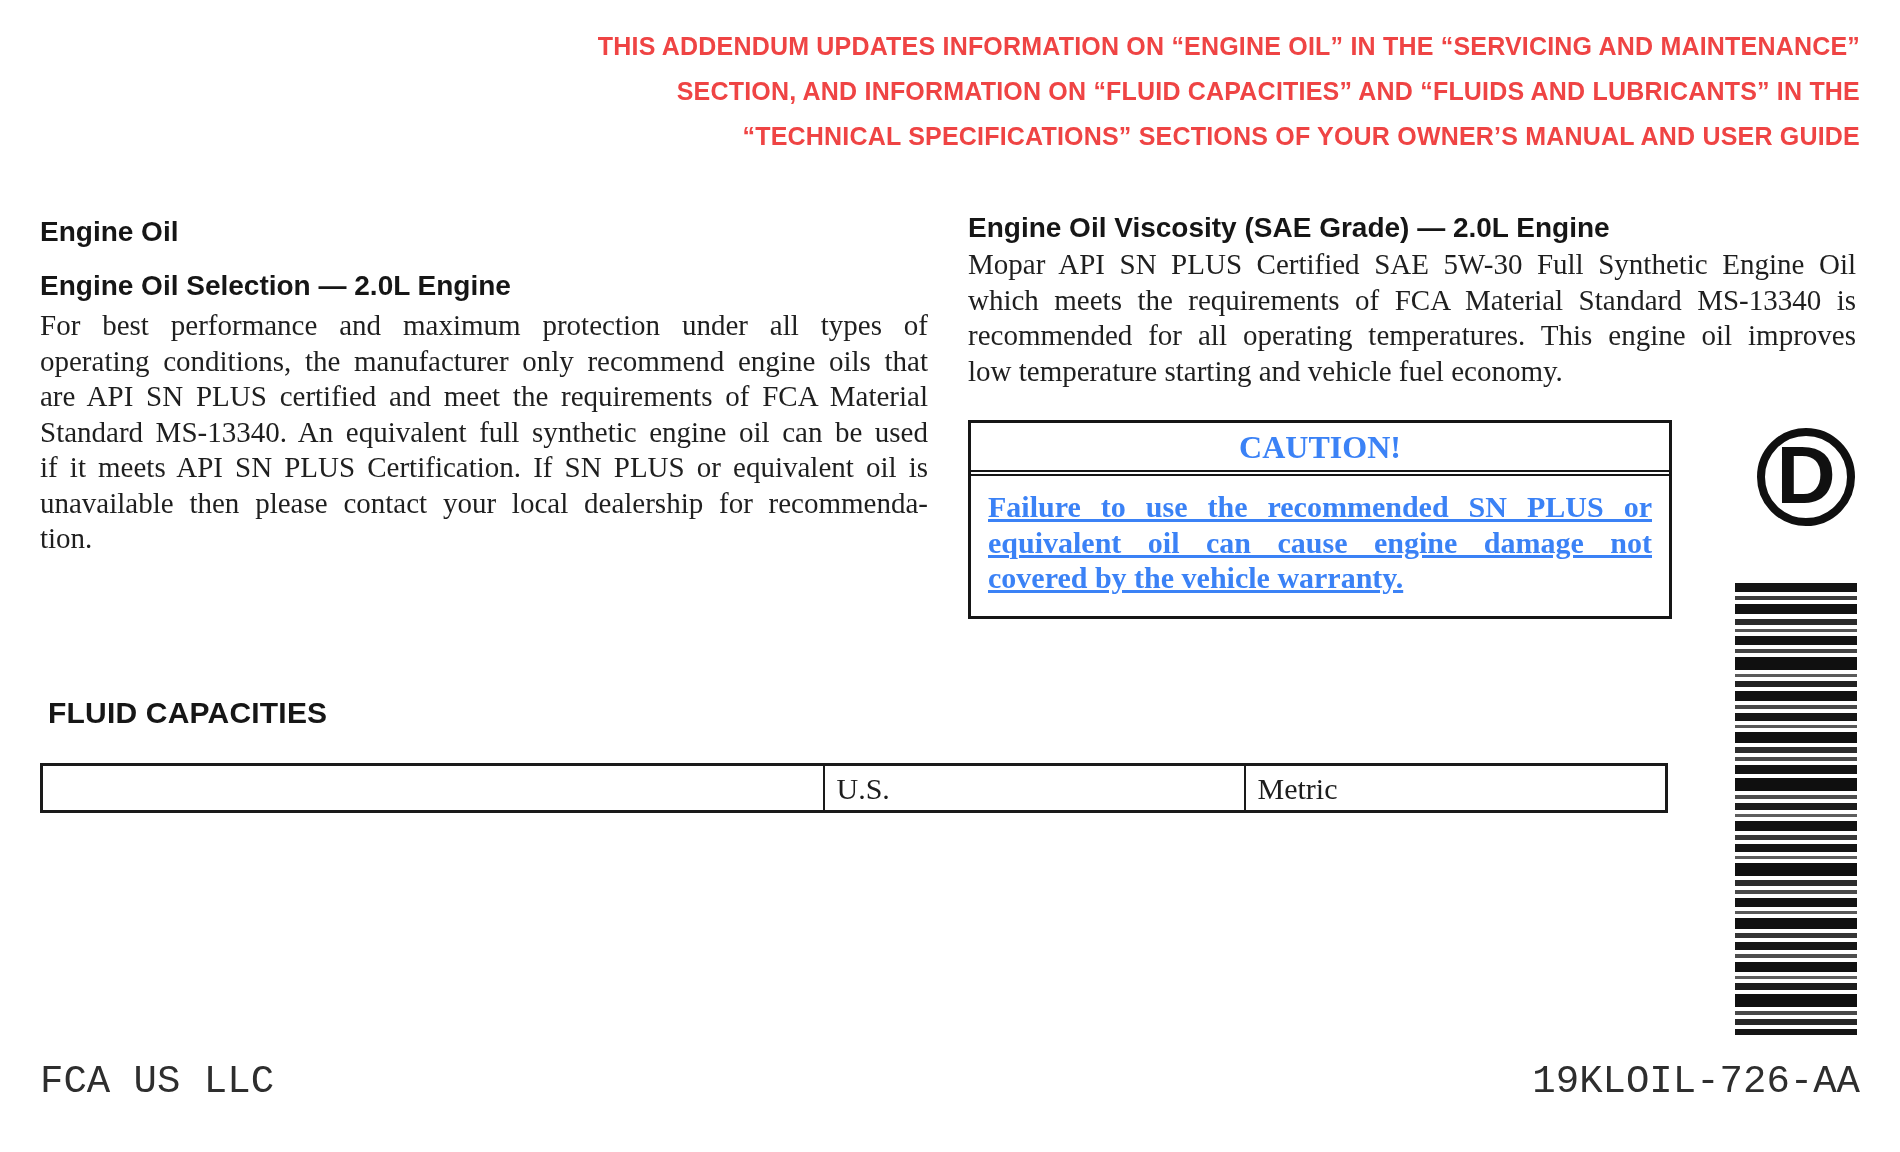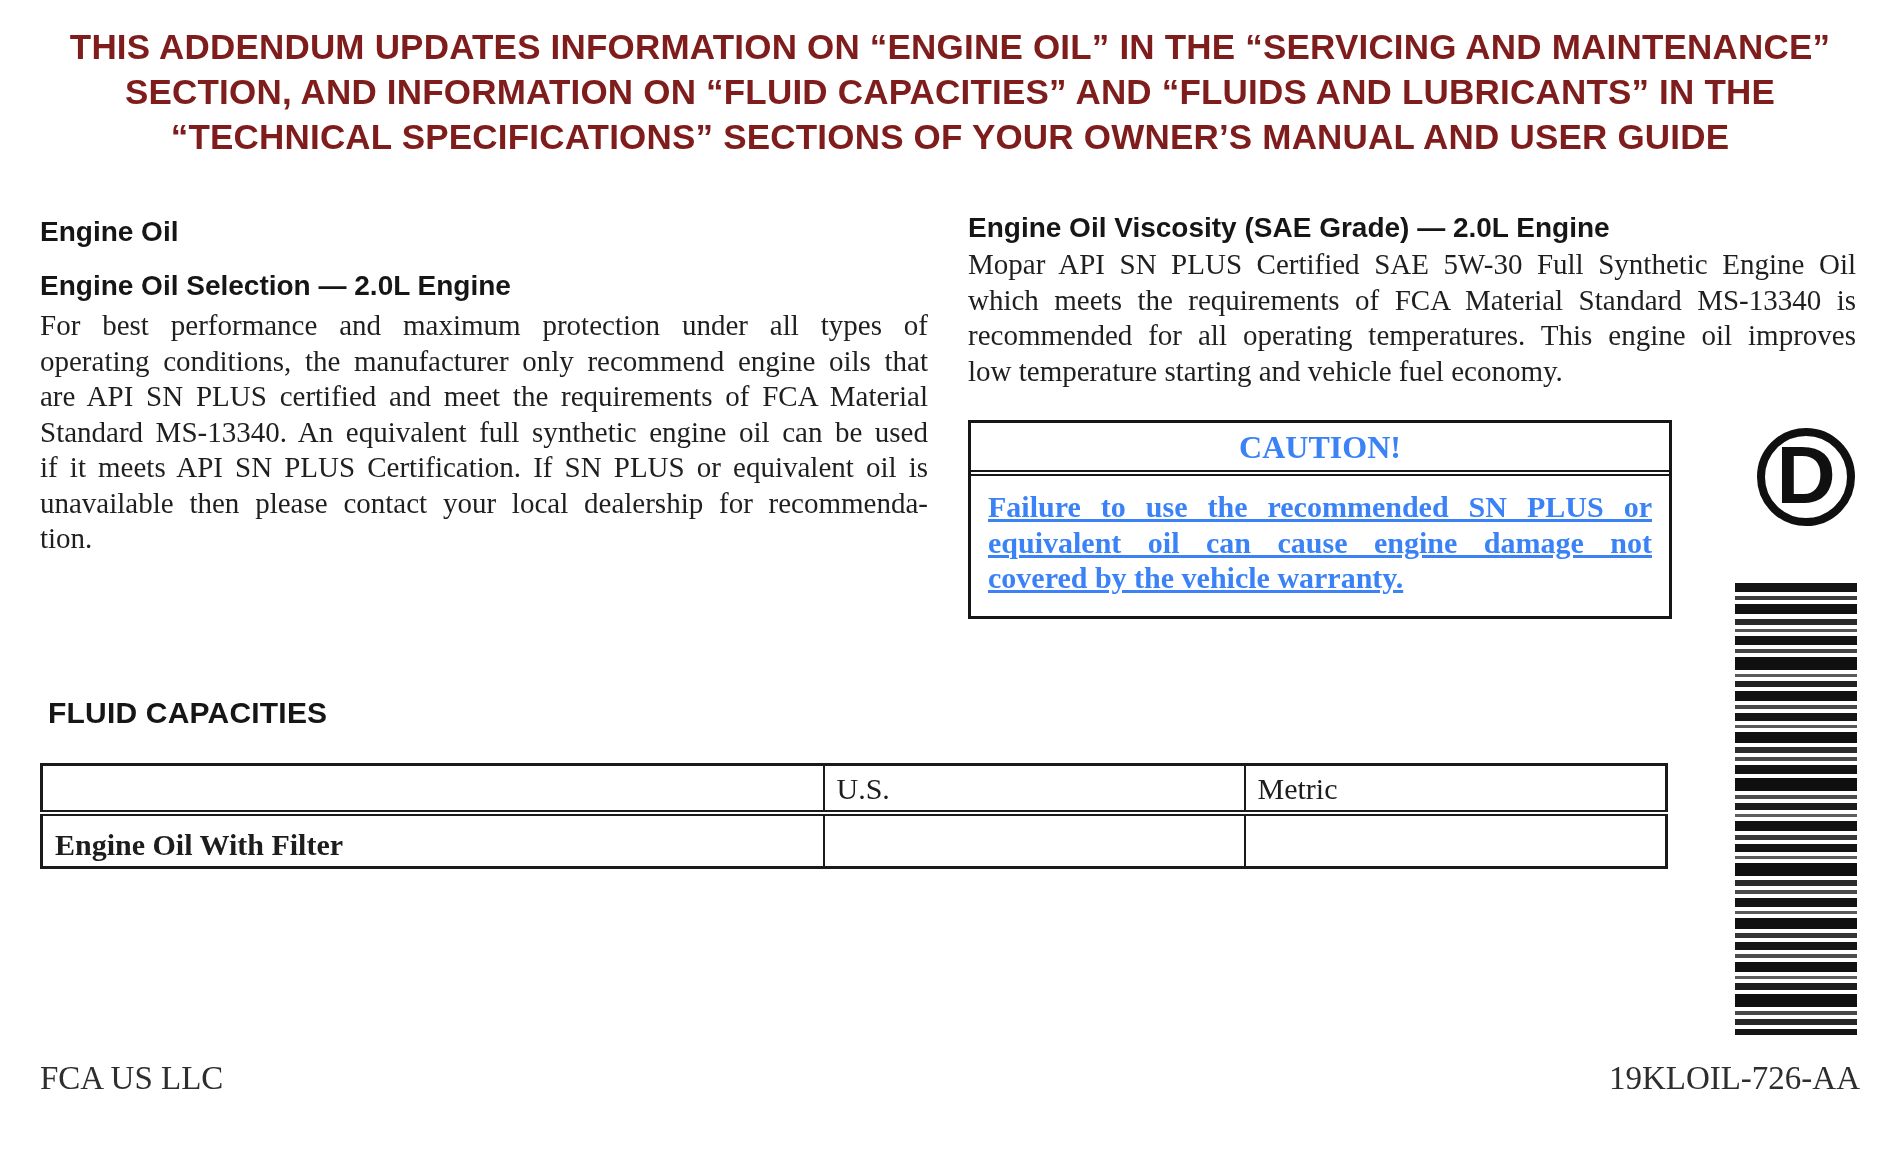--- a/index.html
+++ b/index.html
@@ -2,23 +2,23 @@
 <html><head>
 <meta charset="utf-8">
 <style>
   html,body{margin:0;padding:0;background:#ffffff;}
   .page{
     position:relative;width:1900px;height:1152px;background:#ffffff;
     font-family:"Liberation Serif","DejaVu Serif",serif;color:#1b1b1b;overflow:hidden;
   }
   
   .banner{
-    position:absolute;left:40px;right:40px;top:24px;text-align:center;
+    position:absolute;left:40px;right:40px;top:24px;text-align:right;
     font-family:"Liberation Sans","DejaVu Sans",sans-serif;font-weight:bold;
-    font-size:35px;line-height:45px;color:#7f1d1d;letter-spacing:.2px;
+    font-size:25px;line-height:45px;color:#ef4444;letter-spacing:.2px;
   }
   
   .col-left{position:absolute;left:40px;top:215px;width:888px;}
   .col-right{position:absolute;left:968px;top:211px;width:888px;}
   .h-sans{
     font-family:"Liberation Sans","DejaVu Sans",sans-serif;font-weight:bold;
     font-size:28px;line-height:34px;color:#161616;margin:0;
   }
   .h-gap{margin-top:20px;}
   .body-par{margin-top:5px;font-size:29px;line-height:35.5px;color:#1f1f1f;}
@@ -66,22 +66,22 @@
   }
   table.cap tr+tr td{border-top:6px double #1a1a1a;}
   table.cap tr:nth-child(1){height:34px;}
   table.cap tr:nth-child(2){height:54px;}
   table.cap tr:nth-child(3){height:72px;}
   table.cap tr:nth-child(2) td{padding-top:12px;font-weight:bold;}
   table.cap tr:nth-child(3) td{padding-top:16px;}
   
   .footer-left,.footer-right{
     position:absolute;top:1060px;
-    font-family:Liberation Serif, serif;
-    font-size:33px;color:#2e2e2e;
+    font-family:Liberation Mono, monospace;
+    font-size:39px;color:#2e2e2e;
   }
   .footer-left{left:40px;}
   .footer-right{right:40px;}
 </style>
 </head>
 <body>
 
 <div class="page">
 
   <div class="banner">
@@ -179,24 +179,19 @@
         <col style="width:782px">
         <col style="width:421px">
         <col style="width:422px">
       </colgroup>
     <tbody>
         <tr>
       <td></td>
       <td>U.S.</td>
       <td>Metric</td>
     </tr>
-    <tr>
-      <td>Engine Oil With Filter</td>
-      <td></td>
-      <td></td>
-    </tr>
   </tbody>
     </table>
 
   <div class="footer-left">FCA US LLC</div>
   <div class="footer-right">19KLOIL-726-AA</div>
 
 </div>
 
 </body></html>

